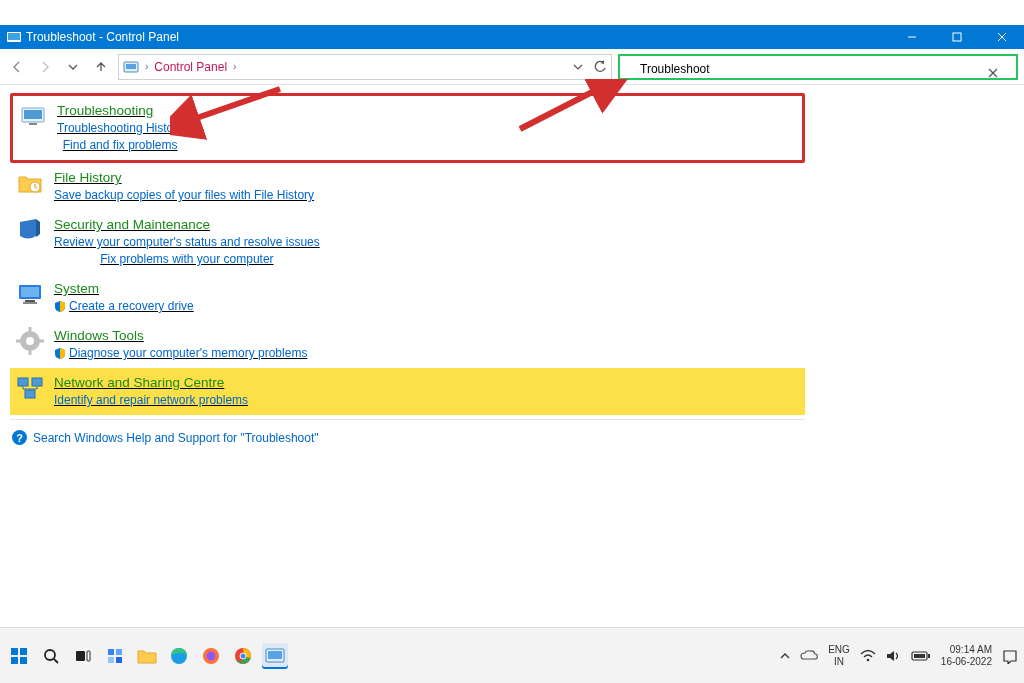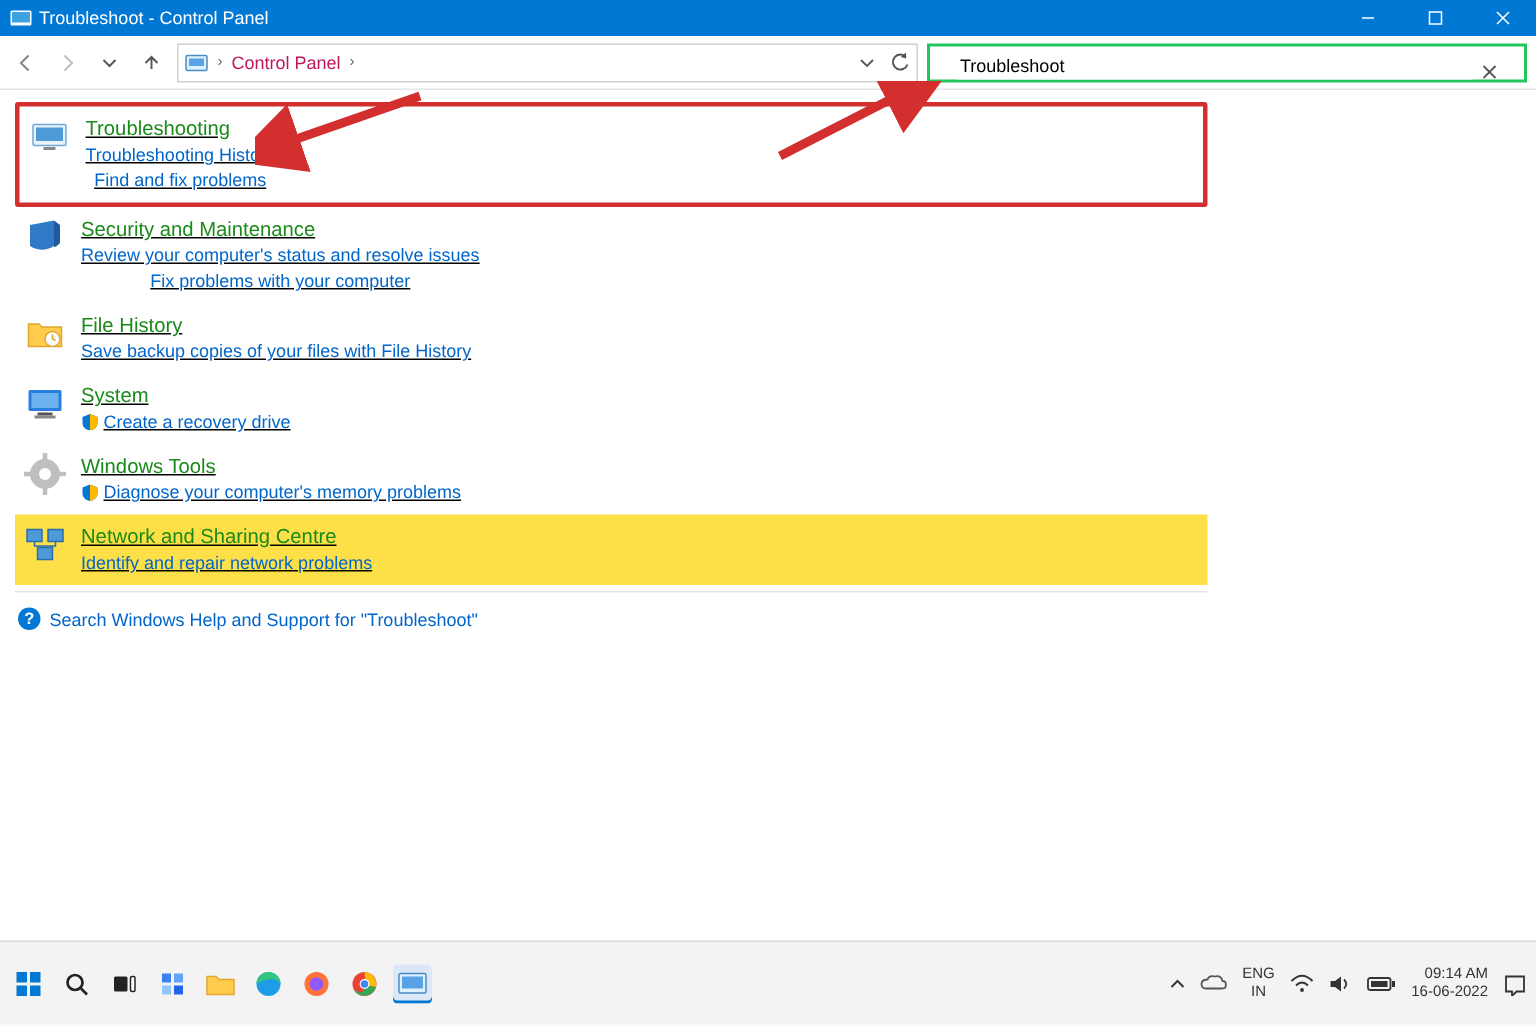--- a/index.html
+++ b/index.html
@@ -6,20 +6,21 @@
   html, body { width: 1024px; height: 683px; overflow: hidden; background: #fff; }
 
   
   .titlebar {
     height: 24px;
     background: #0078d4;
     color: #fff;
     display: flex;
     align-items: center;
     font-size: 12px;
+    margin-top: 25px;
   }
   .titlebar .icon-tb { width: 16px; height: 16px; margin: 0 4px 0 6px; }
   .titlebar .title { flex: 0 0 auto; }
   .titlebar .spacer { flex: 1; }
   .titlebar .winbtn {
     width: 45px; height: 24px; display:flex; align-items:center; justify-content:center;
     color:#fff; font-size:11px;
   }
 
   
@@ -233,41 +234,41 @@
         </div>
         <div class="item-body">
           <div class="item-title">Troubleshooting</div>
           <div class="item-link"><span>Troubleshooting History</span></div>
           <div class="item-link"><span>Find and fix problems</span></div>
         </div>
       </div>
       <div class="item">
         <div class="item-icon">
           <svg width="28" height="28" viewBox="0 0 28 28">
+            <path d="M3 8 L10 8 L12 10 L25 10 L25 23 L3 23 Z" fill="#ffcc4d" stroke="#e0a830"></path>
+            <circle cx="19" cy="18" r="5" fill="#fff" stroke="#e0a830"></circle>
+            <path d="M19 15 L19 18 L21 19" stroke="#e0a830" fill="none" stroke-width="1.2"></path>
+          </svg>
+        </div>
+        <div class="item-body">
+          <div class="item-title">File History</div>
+          <div class="item-link"><span>Save backup copies of your files with File History</span></div>
+        </div>
+      </div>
+      <div class="item">
+        <div class="item-icon">
+          <svg width="28" height="28" viewBox="0 0 28 28">
             <path d="M4 6 L20 3 L20 20 Q12 25 4 20 Z" fill="#3178c6"></path>
             <path d="M20 3 L24 6 L24 18 Q20 22 20 20 Z" fill="#215a9c"></path>
           </svg>
         </div>
         <div class="item-body">
           <div class="item-title">Security and Maintenance</div>
           <div class="item-link"><span>Review your computer's status and resolve issues</span></div>
           <div class="item-link"><span>Fix problems with your computer</span></div>
-        </div>
-      </div>
-      <div class="item">
-        <div class="item-icon">
-          <svg width="28" height="28" viewBox="0 0 28 28">
-            <path d="M3 8 L10 8 L12 10 L25 10 L25 23 L3 23 Z" fill="#ffcc4d" stroke="#e0a830"></path>
-            <circle cx="19" cy="18" r="5" fill="#fff" stroke="#e0a830"></circle>
-            <path d="M19 15 L19 18 L21 19" stroke="#e0a830" fill="none" stroke-width="1.2"></path>
-          </svg>
-        </div>
-        <div class="item-body">
-          <div class="item-title">File History</div>
-          <div class="item-link"><span>Save backup copies of your files with File History</span></div>
         </div>
       </div>
       <div class="item">
         <div class="item-icon">
           <svg width="28" height="28" viewBox="0 0 28 28">
             <rect x="3" y="5" width="22" height="14" rx="1" fill="#2a7de1"></rect>
             <rect x="5" y="7" width="18" height="10" fill="#6db3f2"></rect>
             <rect x="9" y="20" width="10" height="2" fill="#555"></rect>
             <rect x="7" y="22" width="14" height="2" fill="#888"></rect>
           </svg>

